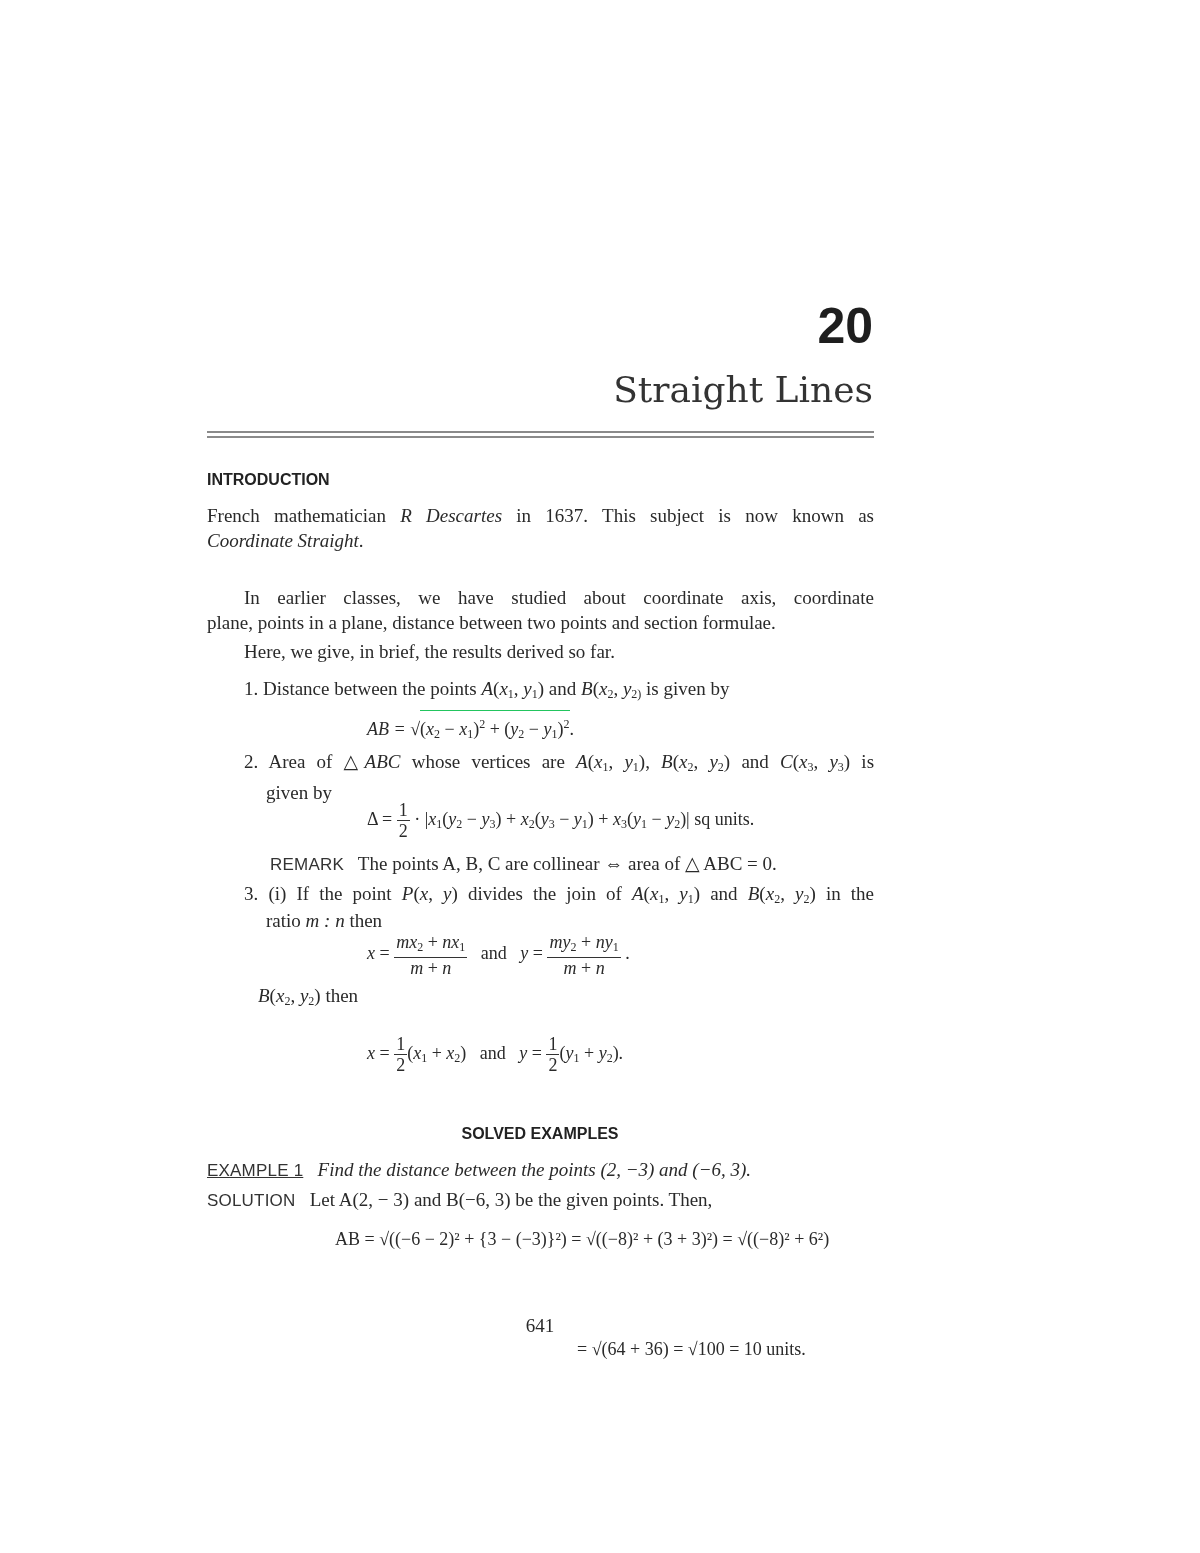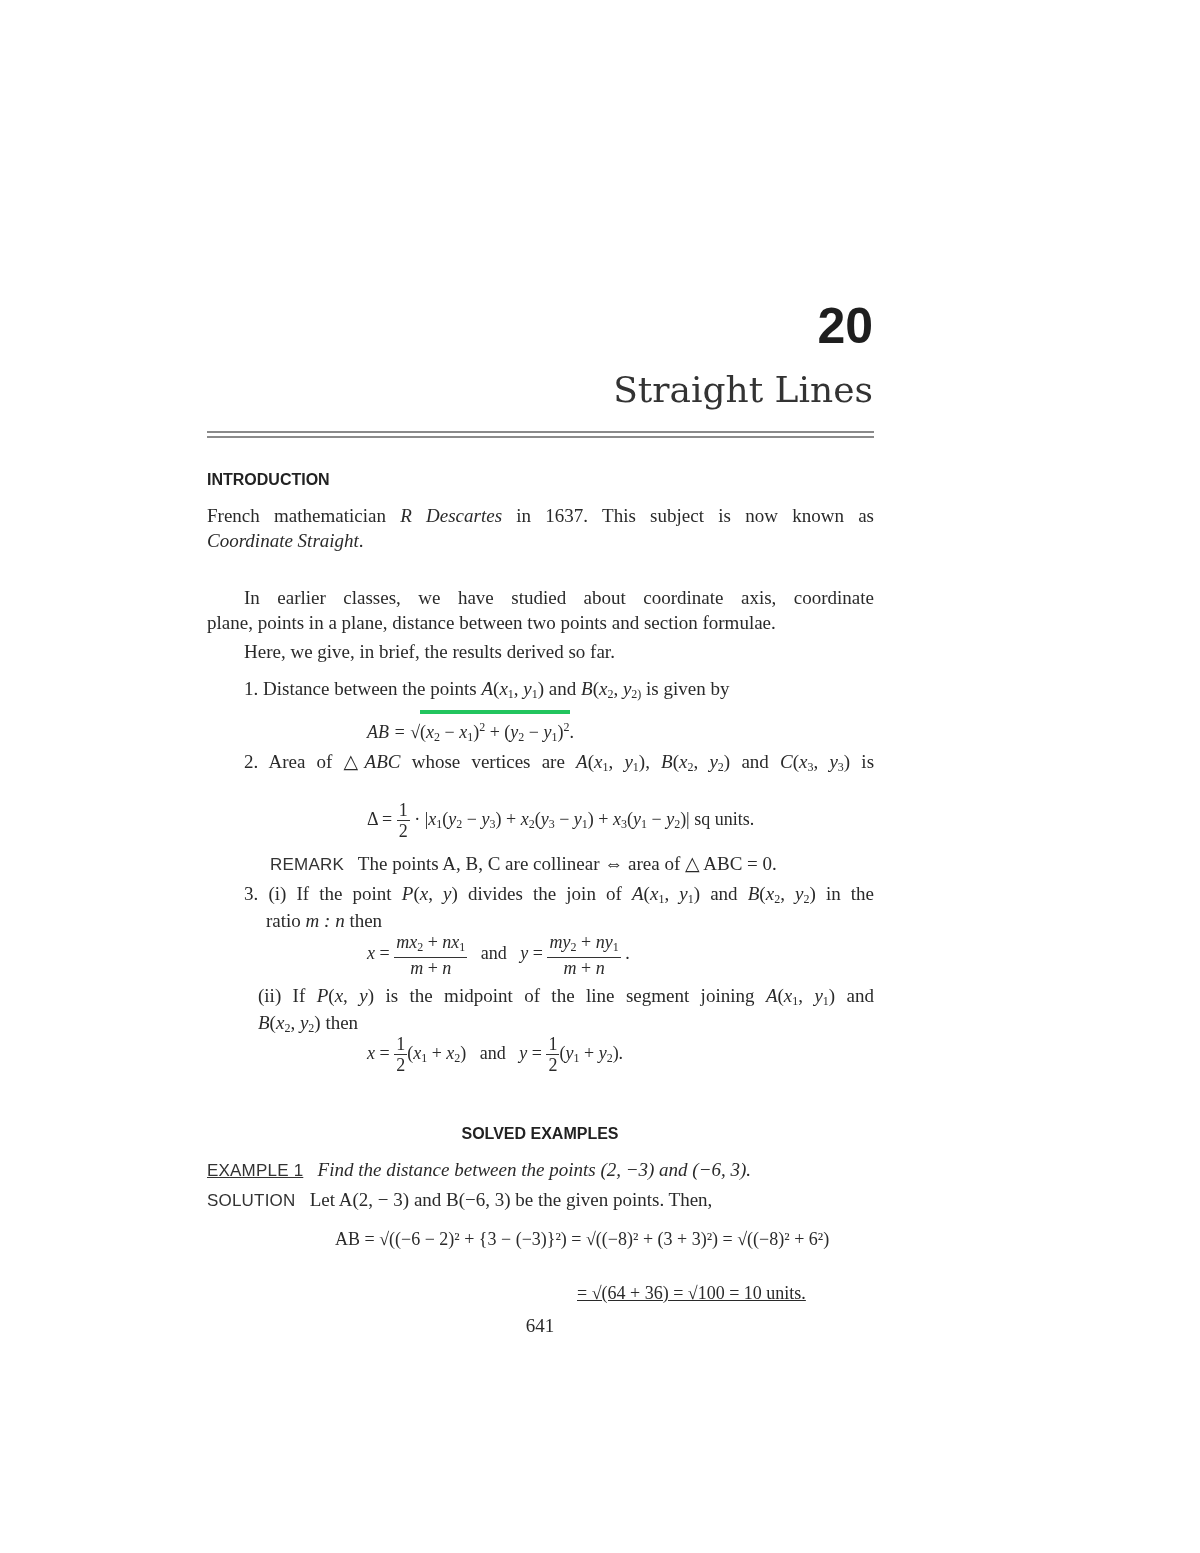--- a/index.html
+++ b/index.html
@@ -13,21 +13,21 @@
   .sec-h { font-family:"Liberation Sans", sans-serif; font-weight:bold; font-size:16px; color:#222; }
   .p { left:207px; width:667px; font-size:19px; line-height:25px; text-align:justify; }
   .line { font-size:19px; line-height:25px; white-space:nowrap; }
   i { font-style:italic; }
   sub { font-size:12px; vertical-align:-3px; }
   sup { font-size:12px; vertical-align:7px; }
   .label { font-family:"Liberation Sans", sans-serif; font-size:17px; color:#333; letter-spacing:0.2px; }
   .frac { display:inline-block; vertical-align:middle; text-align:center; font-size:18px; line-height:20px; }
   .frac .num { display:block; border-bottom:1px solid #333; padding:0 2px; }
   .frac .den { display:block; padding:0 2px; }
-  .sqrt { display:inline-block; border-top:4px solid #22c55e; padding-top:1px; }
+  .sqrt { display:inline-block; border-top:1px solid #22c55e; padding-top:1px; }
   .eq { font-size:18px; line-height:24px; white-space:nowrap; }
   .underline { text-decoration:underline; }
 </style>
 </head>
 <body>
 
 <div class="abs chap-num">20</div>
 <div class="abs chap-title">Straight Lines</div>
 <div class="abs rule" style="top:431px;"></div>
 <div class="abs rule" style="top:436px;"></div>
@@ -49,20 +49,21 @@
 <div class="abs line" style="left:244px; top:676px;">
   <span>1.</span>
   <span>Distance between the points </span><i>A</i>(<i>x</i><sub>1</sub>, <i>y</i><sub>1</sub>)<span> and </span><i>B</i>(<i>x</i><sub>2</sub>, <i>y</i><sub>2)</sub><span> is given by</span>
 </div>
 <div class="abs eq" style="left:367px; top:710px;">
   <i>AB = </i>√<span class="sqrt">(<i>x</i><sub>2</sub> − <i>x</i><sub>1</sub>)<sup>2</sup> + (<i>y</i><sub>2</sub> − <i>y</i><sub>1</sub>)<sup>2</sup></span>.
 </div>
 
 <div class="abs p" style="left:244px; width:630px; top:749px;">
   <div style="text-align:justify; text-align-last:justify;"><span>2.</span> <span>Area of </span><i>△ABC</i><span> whose vertices are </span><i>A</i>(<i>x</i><sub>1</sub>, <i>y</i><sub>1</sub>), <i>B</i>(<i>x</i><sub>2</sub>, <i>y</i><sub>2</sub>)<span> and </span><i>C</i>(<i>x</i><sub>3</sub>, <i>y</i><sub>3</sub>)<span> is</span></div>
+  <div style="padding-left:22px;">given by</div>
 </div>
 <div class="abs eq" style="left:367px; top:800px;">
   <span>Δ = </span><span class="frac"><span class="num">1</span><span class="den">2</span></span> · |<i>x</i><sub>1</sub>(<i>y</i><sub>2</sub> − <i>y</i><sub>3</sub>) + <i>x</i><sub>2</sub>(<i>y</i><sub>3</sub> − <i>y</i><sub>1</sub>) + <i>x</i><sub>3</sub>(<i>y</i><sub>1</sub> − <i>y</i><sub>2</sub>)|<span> sq units.</span>
 </div>
 
 <div class="abs line" style="left:270px; top:851px;">
   <span class="label">REMARK</span>&nbsp;&nbsp;
   <span>The points A, B, C are collinear ⇔ area of △ ABC = 0.</span>
 </div>
 
@@ -70,21 +71,20 @@
   <div style="text-align:justify; text-align-last:justify;"><span>3.</span> <span>(i) If the point </span><i>P</i>(<i>x</i>, <i>y</i>)<span> divides the join of </span><i>A</i>(<i>x</i><sub>1</sub>, <i>y</i><sub>1</sub>)<span> and </span><i>B</i>(<i>x</i><sub>2</sub>, <i>y</i><sub>2</sub>)<span> in the</span></div>
   <div style="padding-left:22px;"><span>ratio </span><i>m : n</i><span> then</span></div>
 </div>
 <div class="abs eq" style="left:367px; top:932px;">
   <i>x</i> = <span class="frac"><span class="num"><i>mx</i><sub>2</sub> + <i>nx</i><sub>1</sub></span><span class="den"><i>m</i> + <i>n</i></span></span>
   &nbsp;&nbsp;<span>and</span>&nbsp;&nbsp;
   <i>y</i> = <span class="frac"><span class="num"><i>my</i><sub>2</sub> + <i>ny</i><sub>1</sub></span><span class="den"><i>m</i> + <i>n</i></span></span> .
 </div>
 
 <div class="abs p" style="left:258px; width:616px; top:985px; line-height:22px;">
-  <div style="text-align:justify; text-align-last:justify;"><span>(ii) If </span><i>P</i>(<i>x</i>, <i>y</i>)<span> is the midpoint of the line segment joining </span><i>A</i>(<i>x</i><sub>1</sub>, <i>y</i><sub>1</sub>)<span> and</span></div>
   <div><i>B</i>(<i>x</i><sub>2</sub>, <i>y</i><sub>2</sub>)<span> then</span></div>
 </div>
 <div class="abs eq" style="left:367px; top:1034px;">
   <i>x</i> = <span class="frac"><span class="num">1</span><span class="den">2</span></span>(<i>x</i><sub>1</sub> + <i>x</i><sub>2</sub>)
   &nbsp;&nbsp;<span>and</span>&nbsp;&nbsp;
   <i>y</i> = <span class="frac"><span class="num">1</span><span class="den">2</span></span>(<i>y</i><sub>1</sub> + <i>y</i><sub>2</sub>).
 </div>
 
 <div class="abs sec-h" style="left:0; width:1080px; text-align:center; top:1125px;">SOLVED EXAMPLES</div>
 
@@ -92,15 +92,15 @@
   <span class="label underline">EXAMPLE 1</span>&nbsp;&nbsp;
   <i>Find the distance between the points (2, −3) and (−6, 3).</i>
 </div>
 
 <div class="abs line" style="left:207px; top:1187px;">
   <span class="label">SOLUTION</span>&nbsp;&nbsp;
   <span>Let A(2, − 3) and B(−6, 3) be the given points. Then,</span>
 </div>
 
 <div class="abs eq" style="left:335px; top:1227px;">AB = √((−6 − 2)² + {3 − (−3)}²) = √((−8)² + (3 + 3)²) = √((−8)² + 6²)</div>
-<div class="abs eq" style="left:577px; top:1281px;text-decoration:underline;">= √(64 + 36) = √100 = 10 units.</div>
+<div class="abs eq" style="left:577px; top:1337px;">= √(64 + 36) = √100 = 10 units.</div>
 
 <div class="abs line" style="left:0; width:1080px; text-align:center; top:1313px;">641</div>
 
 </body></html>

